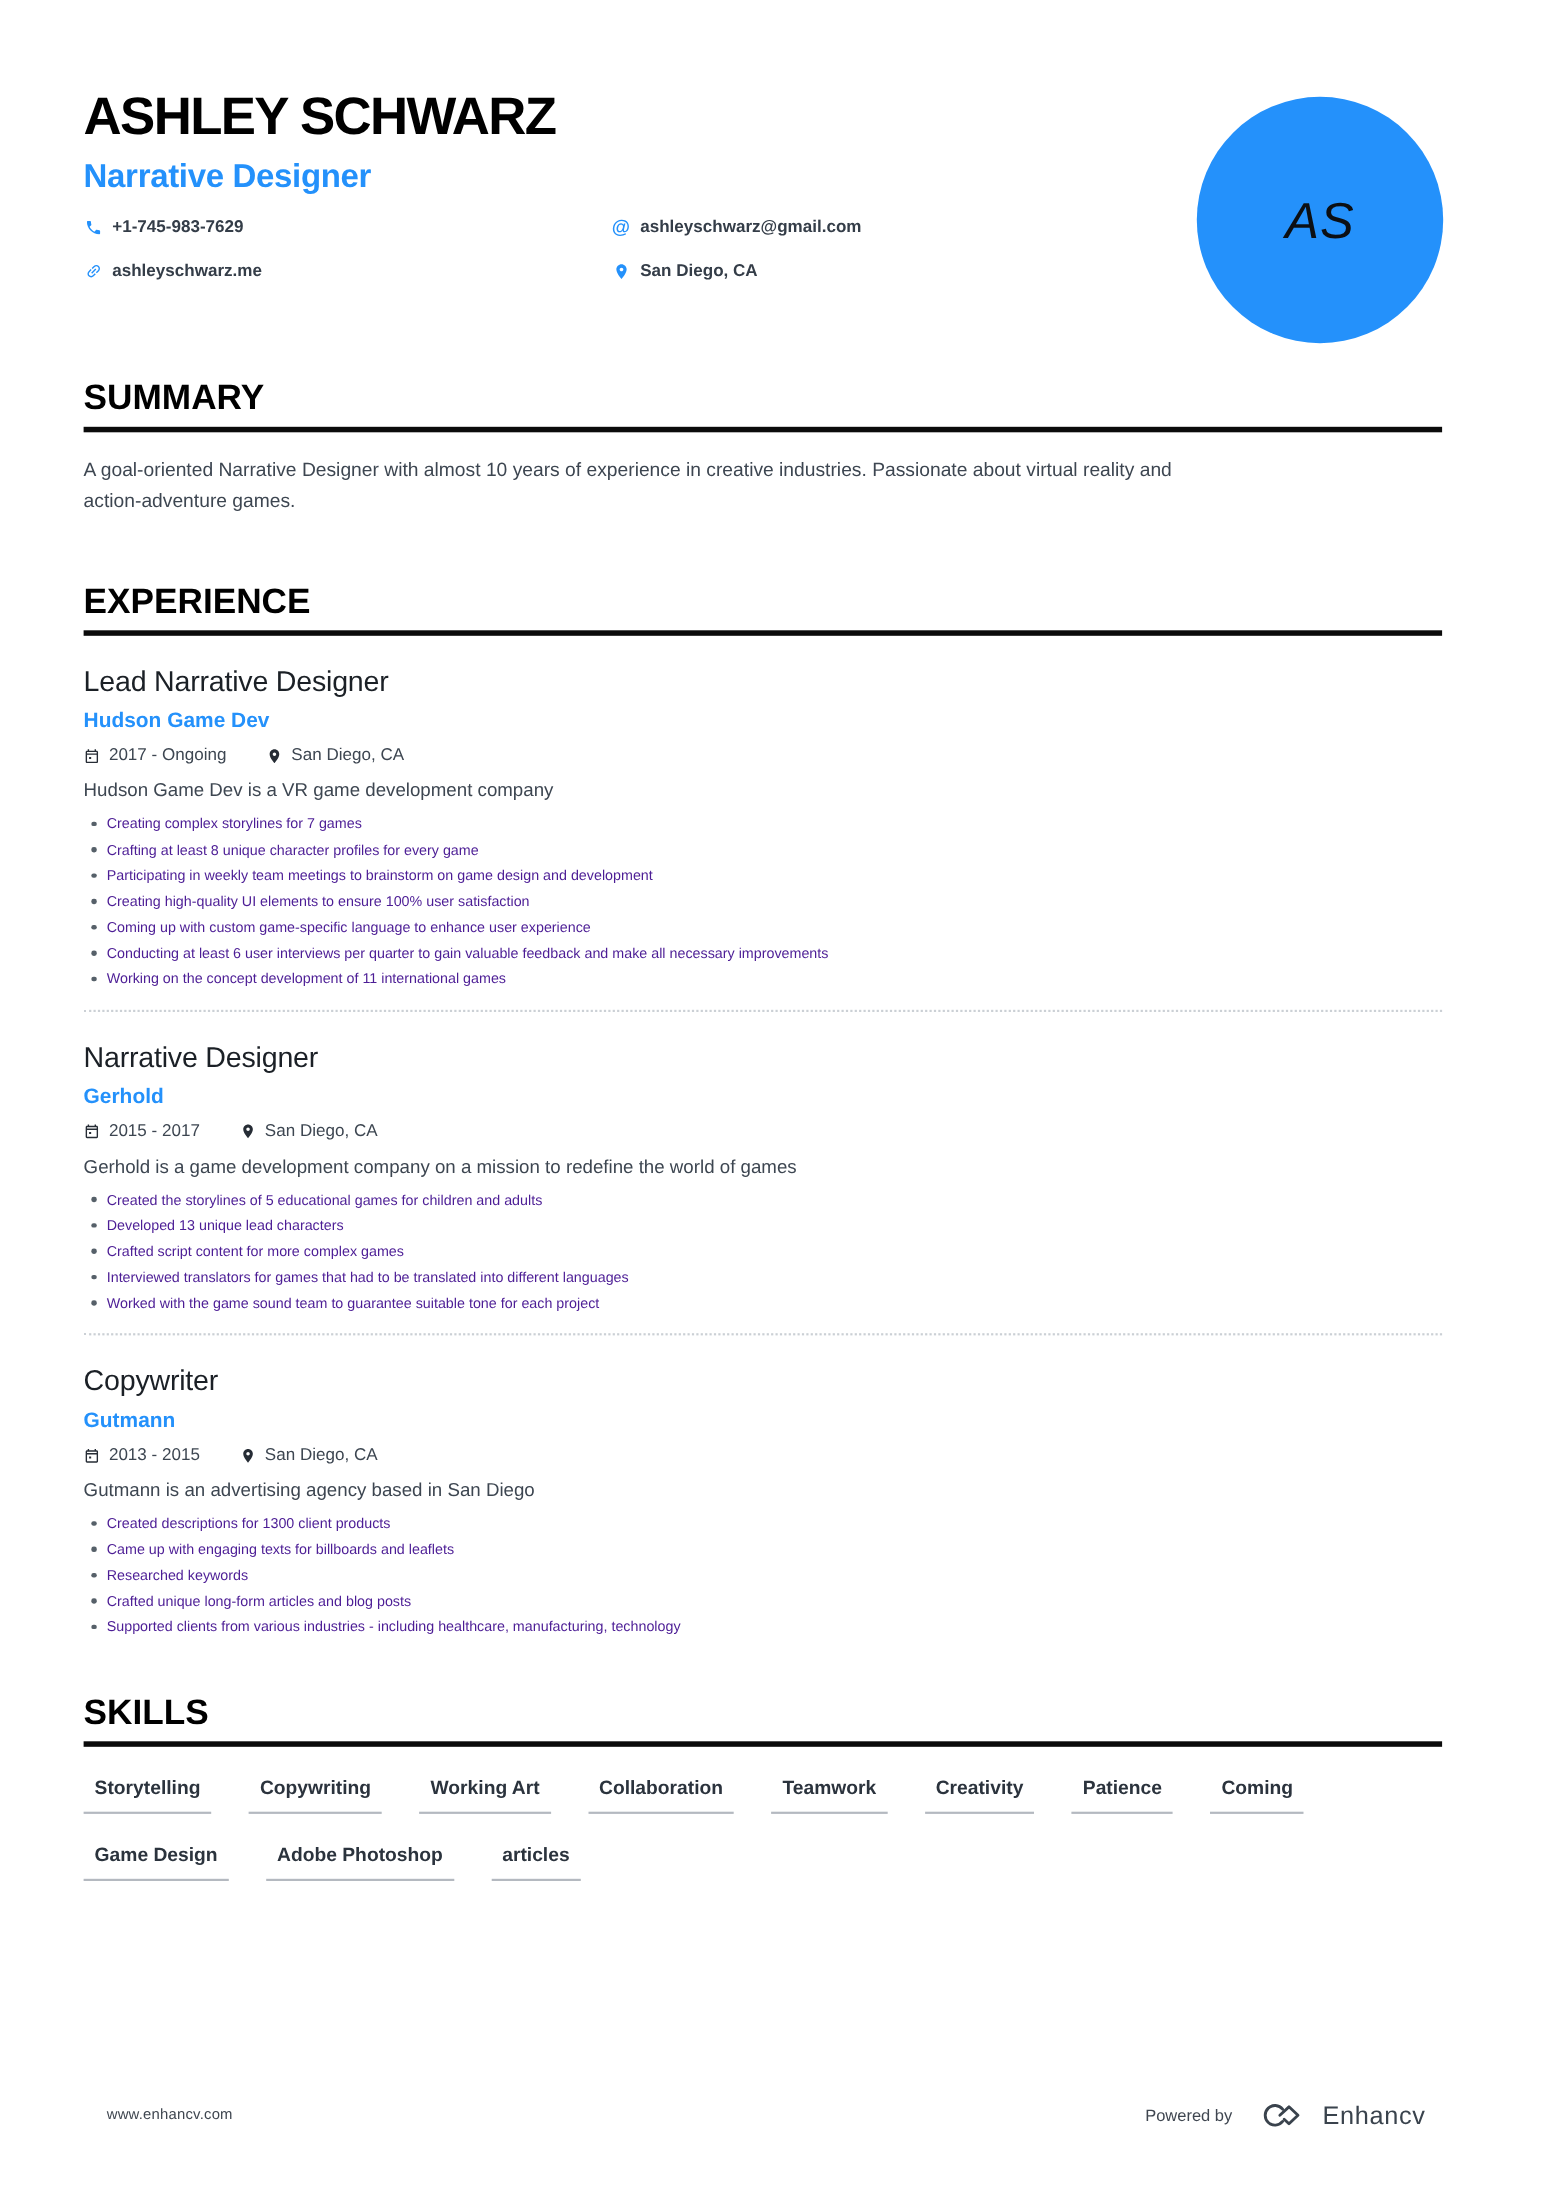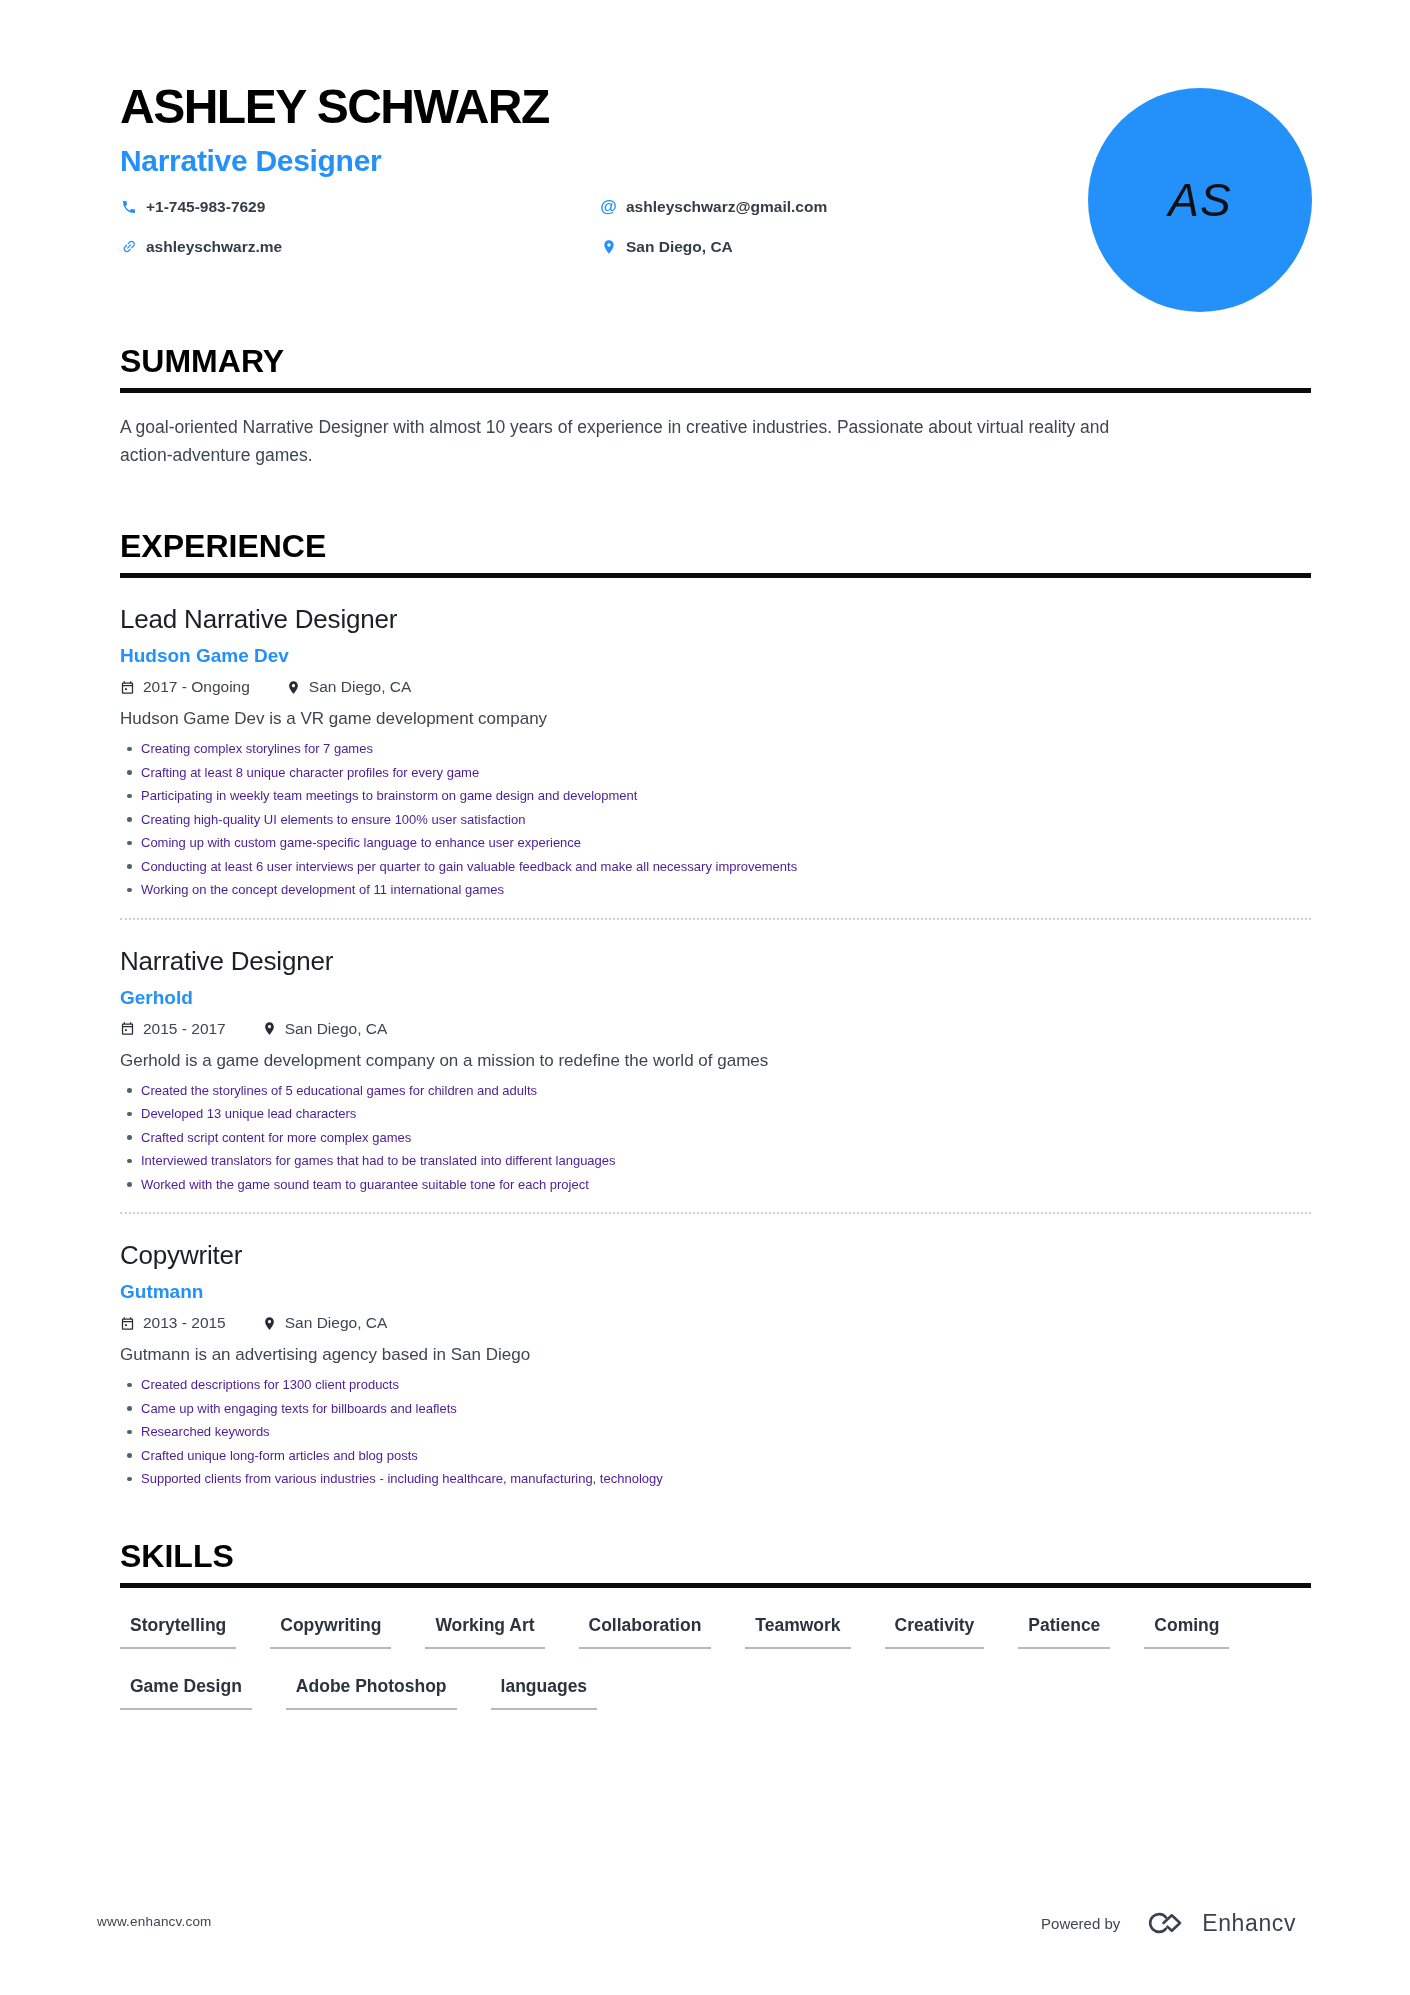--- a/index.html
+++ b/index.html
@@ -1,19 +1,19 @@
 <!DOCTYPE html>
 <html><head>
 <meta charset="utf-8">
 <style>
   * { margin:0; padding:0; box-sizing:border-box; }
   html,body { background:#ffffff; }
   body { font-family:"Liberation Sans","DejaVu Sans",sans-serif; color:#3d4651; }
   .page { position:relative; width:1410px; height:1995px; margin:0 auto; background:#fff;
-          padding:55px 99px 0 120px; overflow:hidden; }
+          padding:55px 99px 0 76px; overflow:hidden; }
 
   
   .name { font-size:48px; font-weight:800; letter-spacing:-1.5px; color:#000; line-height:1.1; margin-top:26px; }
   .headline { font-size:30px; font-weight:700; margin-top:10px; letter-spacing:-0.3px; }
   .contacts { margin-top:16px; display:grid; grid-template-columns:480px auto; grid-auto-flow:column;
               grid-template-rows:repeat(2,26px); row-gap:14px; align-items:center; }
   .contact { display:flex; align-items:center; gap:9px; font-size:15.5px; font-weight:700; color:#343d48; }
   .contact .cicon { width:17px; height:17px; display:inline-flex; align-items:center; justify-content:center; flex:0 0 auto; }
   .contact .cicon svg { width:16px; height:16px; }
   .at-glyph { font-size:17px; font-weight:700; line-height:1; }
@@ -218,21 +218,21 @@
       <span class="skill">Working Art</span>
       <span class="skill">Collaboration</span>
       <span class="skill">Teamwork</span>
       <span class="skill">Creativity</span>
       <span class="skill">Patience</span>
       <span class="skill">Coming</span>
     </div>
     <div class="skills-row">
       <span class="skill">Game Design</span>
       <span class="skill">Adobe Photoshop</span>
-      <span class="skill">languages</span>
+      <span class="skill">articles</span>
     </div>
   </div>
 
   <div class="footer-left">www.enhancv.com</div>
   <div class="footer-right">
     <span class="powered-by">Powered by</span>
     <span class="brand-logo">
       <svg viewBox="0 0 46 28">
         <path d="M24 8.4 A 8.9 8.9 0 1 0 24 19.6" fill="none" stroke="#3a434d" stroke-width="2.6" stroke-linecap="round"></path>
         <path d="M21.5 14 L29.8 6.3 L38 14 L29.8 21.7 L25.4 17.6" fill="none" stroke="#3a434d" stroke-width="2.6" stroke-linejoin="round" stroke-linecap="round"></path>

